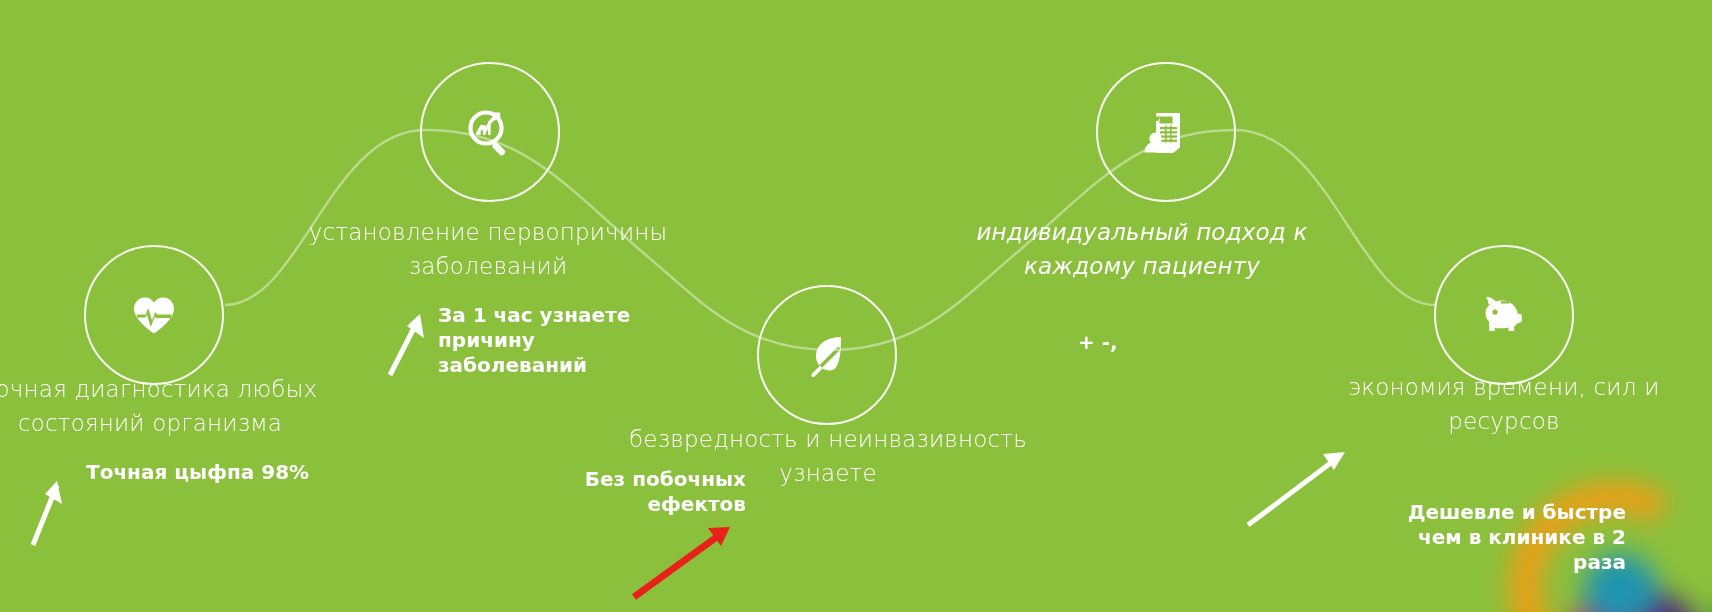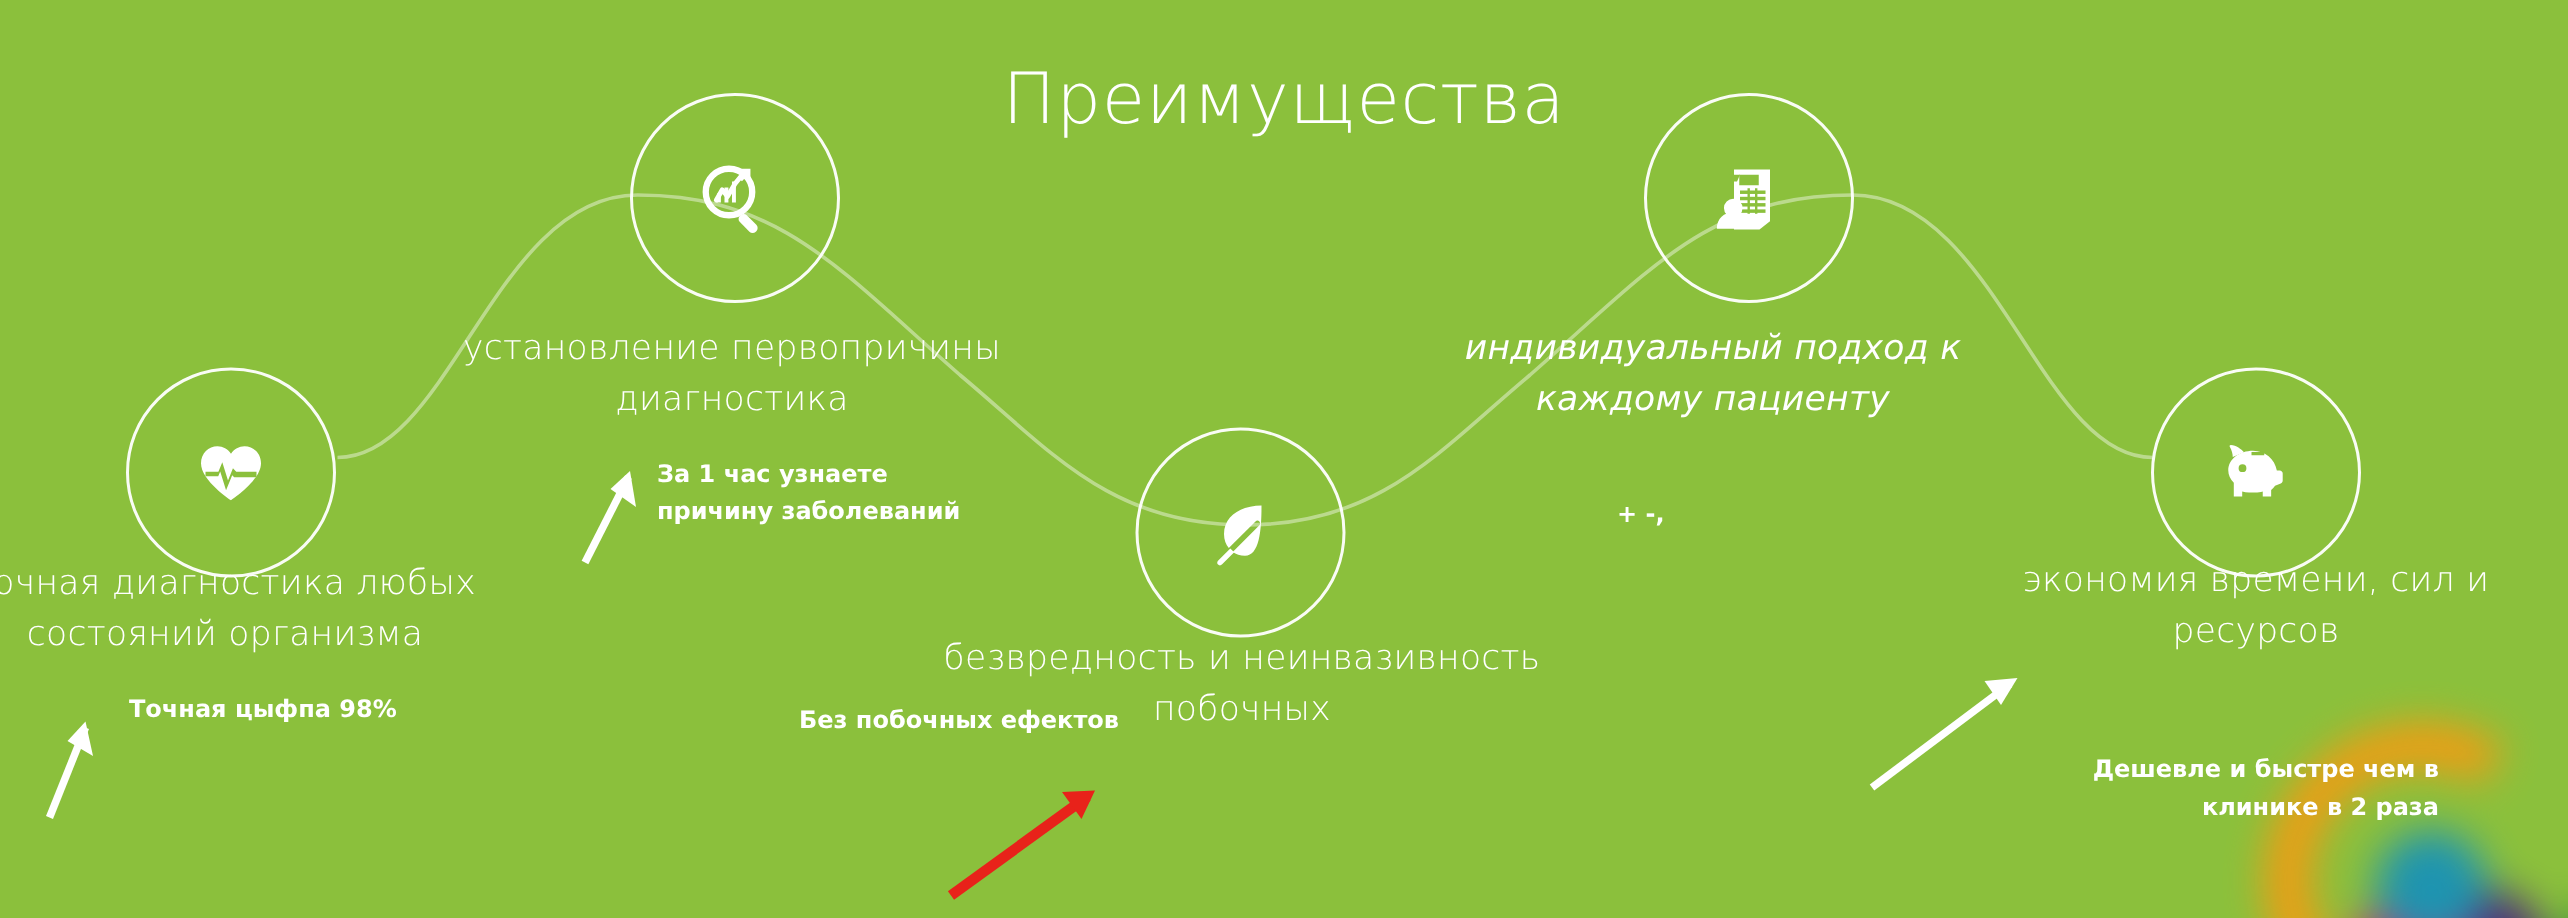--- a/index.html
+++ b/index.html
@@ -71,21 +71,21 @@
     line-height: 34px;
     letter-spacing: 0.2px;
     z-index: 3;
   }
 
   .annotation {
     position: absolute;
     color: #ffffff;
     font-family: "DejaVu Sans", sans-serif;
     font-weight: 600;
-    font-size: 16px;
+    font-size: 20px;
     line-height: 25px;
     z-index: 5;
   }
 
   .blob {
     position: absolute;
     right: -44px;
     bottom: -52px;
     width: 250px;
     height: 190px;
@@ -130,21 +130,20 @@
   <svg id="connector-svg" viewBox="0 0 1712 612" preserveAspectRatio="none">
     <path d="M 225 305
              C 300 305, 330 130, 425 130
              C 520 130, 560 180, 640 250
              C 700 300, 740 350, 830 350
              C 920 350, 960 300, 1020 250
              C 1100 180, 1140 130, 1235 130
              C 1330 130, 1360 305, 1435 305" fill="none" stroke="rgba(255,255,255,0.42)" stroke-width="2.4"></path>
   </svg>
 
-  <div class="page-title">Преимущества</div>
 
   <div class="node">
     <div class="circle" style="left:84px; top:245px; width:140px; height:140px;">
       <svg width="48" height="48" viewBox="0 0 48 48">
         <path fill="#ffffff" d="M24 42.5C24 42.5 4 29.5 4 17.8 4 11.3 9 6.5 15 6.5c3.6 0 6.9 1.9 9 5 2.1-3.1 5.4-5 9-5 6 0 11 4.8 11 11.3C44 29.5 24 42.5 24 42.5z"></path>
         <path fill="#8bc03c" d="M7 23.5h8.6l2.6-6.4 3.8 12.2 3.3-8.1 2.2 2.3H41v3.6H26.1l-1.3-1.3-4.1 10.1-3.9-12.6-1.3 3.2H7z"></path>
       </svg>
     </div>
     <div class="node-label" style="left:-40px; top:372px; width:380px;">точная диагностика любых состояний организма</div>
     <div class="annotation" style="left:56px; top:460px; width:240px;margin-left:30px;">Точная цыфпа 98%</div>
@@ -155,32 +154,32 @@
       <svg width="50" height="50" viewBox="0 0 50 50">
         <path fill="none" stroke="#ffffff" stroke-width="4.2" d="M21 5.5a15.5 15.5 0 1 0 0 31 15.5 15.5 0 0 0 0-31z"></path>
         <rect fill="#ffffff" x="30.5" y="34.5" width="6.5" height="15" rx="3" transform="rotate(-45 33.7 42)"></rect>
         <path fill="none" stroke="#ffffff" stroke-width="3.2" stroke-linecap="round" stroke-linejoin="round" d="M12.5 26.5l4-7 3.5 4.5 5-8.5 6.5-8"></path>
         <path fill="#ffffff" d="M26.5 5.5h8.8v8.8l-3.1-3.1-2.6 2.6-2.6-2.6 2.6-2.6z"></path>
         <rect fill="#ffffff" x="13" y="22" width="2.6" height="6"></rect>
         <rect fill="#ffffff" x="18" y="18" width="2.6" height="10"></rect>
         <rect fill="#ffffff" x="23" y="14" width="2.6" height="14"></rect>
       </svg>
     </div>
-    <div class="node-label" style="left:288px; top:215px; width:400px;">установление первопричины диагностика</div>
+    <div class="node-label" style="left:288px; top:215px; width:400px;">установление первопричины заболеваний</div>
     <div class="annotation" style="left:438px; top:303px; width:230px;">За 1 час узнаете причину заболеваний</div>
   </div>
 
   <div class="node">
     <div class="circle" style="left:757px; top:285px; width:140px; height:140px;">
       <svg width="46" height="46" viewBox="0 0 46 46">
         <path fill="#ffffff" d="M37 5c-13 0-25 6.5-25 19 0 4 1.3 7.1 3.2 9.4L33 15.6c.7-.7 1.9-.7 2.6 0 .7.7.7 1.9 0 2.6L17.8 36c2.2 1.6 5 2.5 8.2 2.5C36 38.5 37 20 37 5z"></path>
         <path fill="#ffffff" d="M16.2 33.6L8 41.8c-.7.7-.7 1.9 0 2.6.7.7 1.9.7 2.6 0l8.2-8.2z"></path>
       </svg>
     </div>
-    <div class="node-label" style="left:628px; top:422px; width:400px;">безвредность и неинвазивность побочных</div>
+    <div class="node-label" style="left:628px; top:422px; width:400px;">безвредность и неинвазивность узнаете</div>
     <div class="annotation" style="left:516px; top:467px; width:230px;text-align:right;">Без побочных ефектов</div>
   </div>
 
   <div class="node">
     <div class="circle" style="left:1096px; top:62px; width:140px; height:140px;">
       <svg width="50" height="48" viewBox="0 0 50 48">
         <path fill="#ffffff" d="M15 5h24v34.5l-7 5.5H15z"></path>
         <path fill="#8bc03c" d="M18.5 8.5h13v7h-13z"></path>
         <g fill="#8bc03c">
           <rect x="19" y="19" width="17" height="2.3"></rect>

